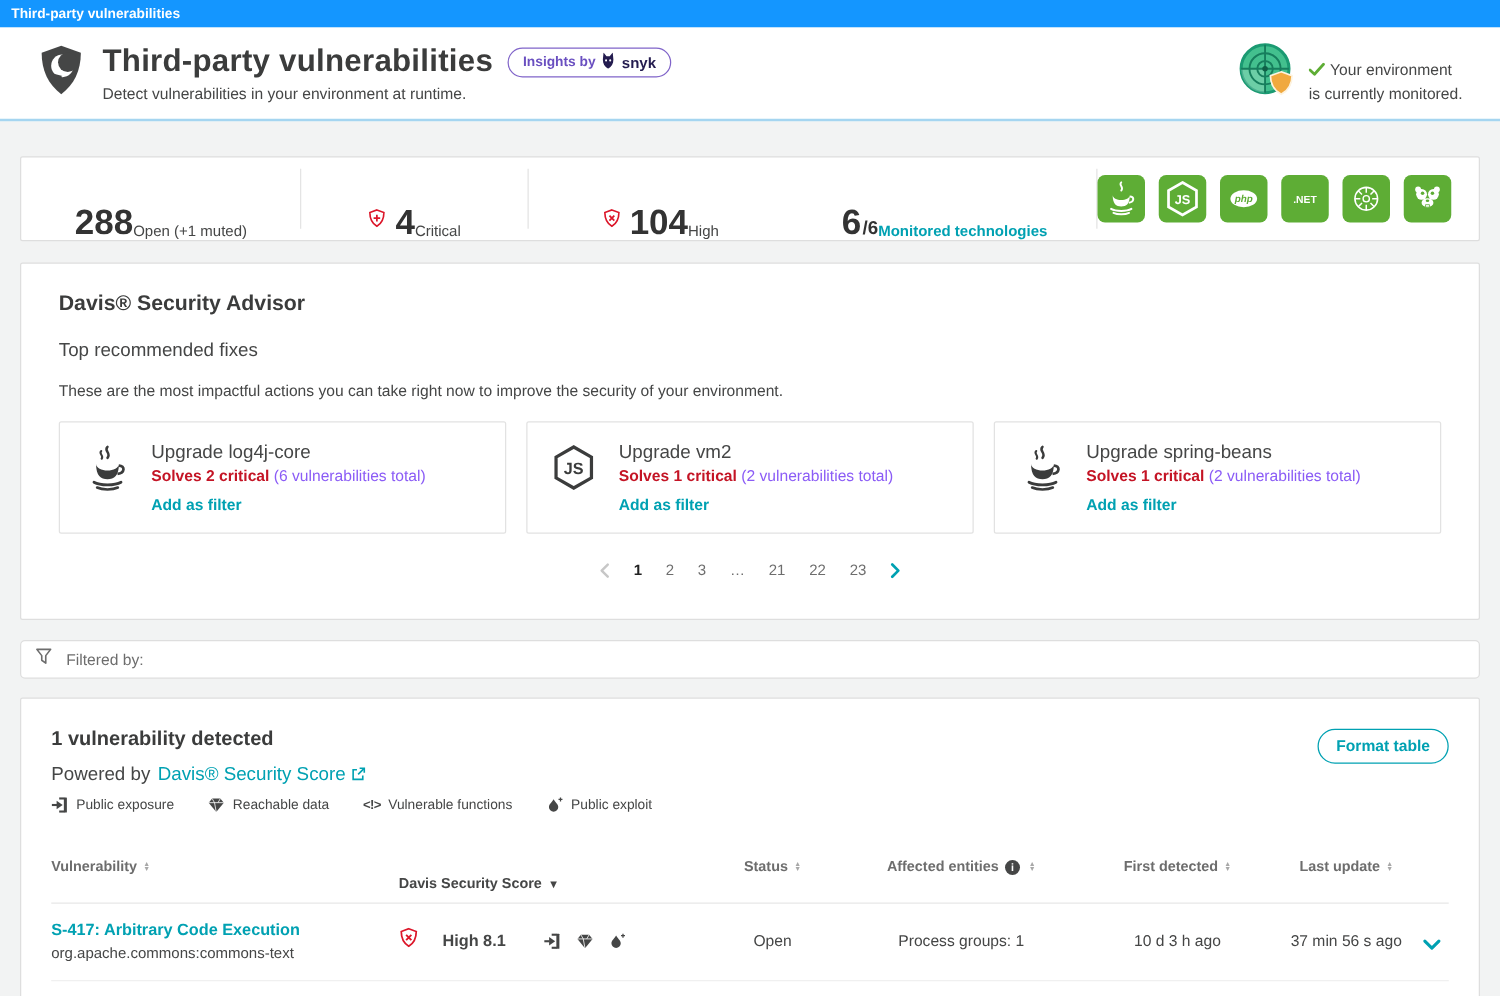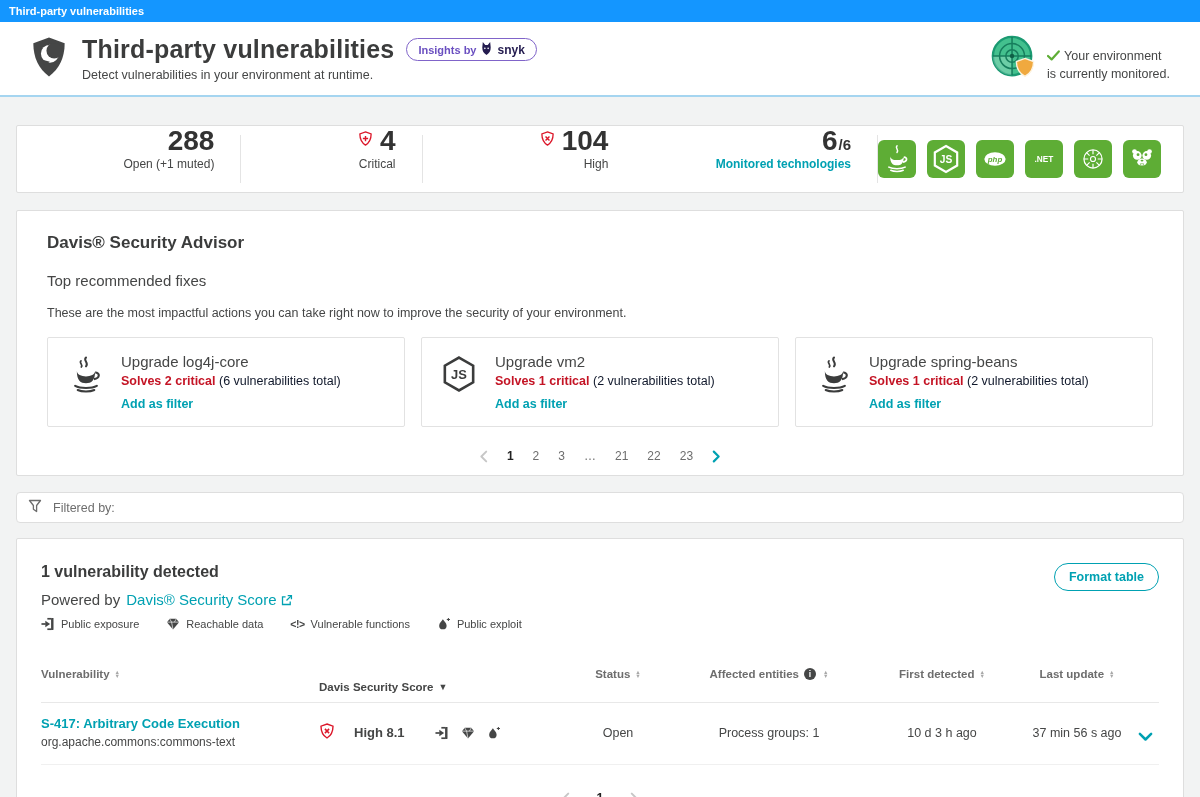--- a/index.html
+++ b/index.html
@@ -25,50 +25,50 @@
   .header-right { display:flex; align-items:flex-end; gap:11px; }
   .monitor-text { font-size:12.5px; line-height:1.4; color:#454646; }
   .check-icon { display:inline-block; vertical-align:-1px; margin-right:4px; }
 
   
   .main { padding:28px 16px 0; }
   .panel { background:#fff; border:1px solid #dedede; border-radius:2px; }
 
   
   .stats-card { height:68px; display:flex; align-items:stretch; margin-bottom:17px; }
-  .stat-cell { display:flex; flex-direction:column; align-items:flex-end;
+  .stat-cell { display:flex; flex-direction:row; justify-content:center; align-items:flex-end;
                padding:0 26px; }
   .stat-cell.c1 { width:230px; } .stat-cell.c2 { width:185px; } .stat-cell.c3 { width:218px; }
   .stat-cell.c4 { width:250px; align-items:flex-end; }
   .vdiv { width:1px; background:#e4e4e4; margin:9px 0; }
   .stat-num-row { display:flex; align-items:center; gap:7px; }
   .stat-num { font-size:28px; font-weight:bold; color:#333; line-height:1.05; }
   .stat-frac { font-size:15px; font-weight:bold; color:#333; }
   .stat-label { font-size:12px; color:#454646; margin-top:2px; }
   .stat-label.link { color:#00a1b2; font-weight:bold; cursor:pointer; }
   .sev-shield { width:15px; height:15px; }
   .tech-strip { flex:1; display:flex; align-items:center; justify-content:flex-end;
                 gap:11px; padding-right:22px; }
   .tech-tile { width:38px; height:38px; border-radius:6px; background:#5ead35; display:flex;
                align-items:center; justify-content:center; cursor:pointer; }
   .tech-tile svg { width:30px; height:30px; }
 
   
-  .advisor { padding:22px 30px 12px; margin-bottom:16px; }
+  .advisor { padding:22px 30px 32px; margin-bottom:16px; }
   .advisor-title { font-size:17px; font-weight:bold; color:#3b3c3c; margin-bottom:19px; }
   .advisor-sub { font-size:15px; color:#454646; margin-bottom:17px; }
   .advisor-desc { font-size:12.5px; color:#454646; margin-bottom:17px; }
   .fix-cards { display:flex; gap:16px; }
   .fix-card { flex:1; border:1px solid #e2e2e2; border-radius:2px; padding:15px 18px;
               display:flex; gap:15px; align-items:flex-start; }
   .fix-icon { width:40px; height:40px; color:#3b3c3c; flex:0 0 auto; margin-top:2px; }
   .fix-title { font-size:15px; color:#454646; margin-bottom:4px; }
   .fix-line { font-size:12.5px; }
   .solves { color:#c41425; font-weight:bold; }
-  .fix-total { color:#0f172a; }
+  .fix-total { color:#8b5cf6; }
   .fix-action { font-size:12.5px; font-weight:bold; color:#00a1b2; margin-top:9px; cursor:pointer; }
   .advisor-pagination { margin-top:22px; display:flex; justify-content:center; align-items:center;
                         gap:19px; font-size:12px; color:#6d6d6d; }
   .pg-num { cursor:pointer; }
   .pg-num.current { color:#222; font-weight:bold; }
   .pg-chev { width:9px; height:13px; cursor:pointer; }
   .pg-chev.disabled { color:#c7c7c7; cursor:default; }
   .pg-chev.active { color:#00a1b2; }
 
   

